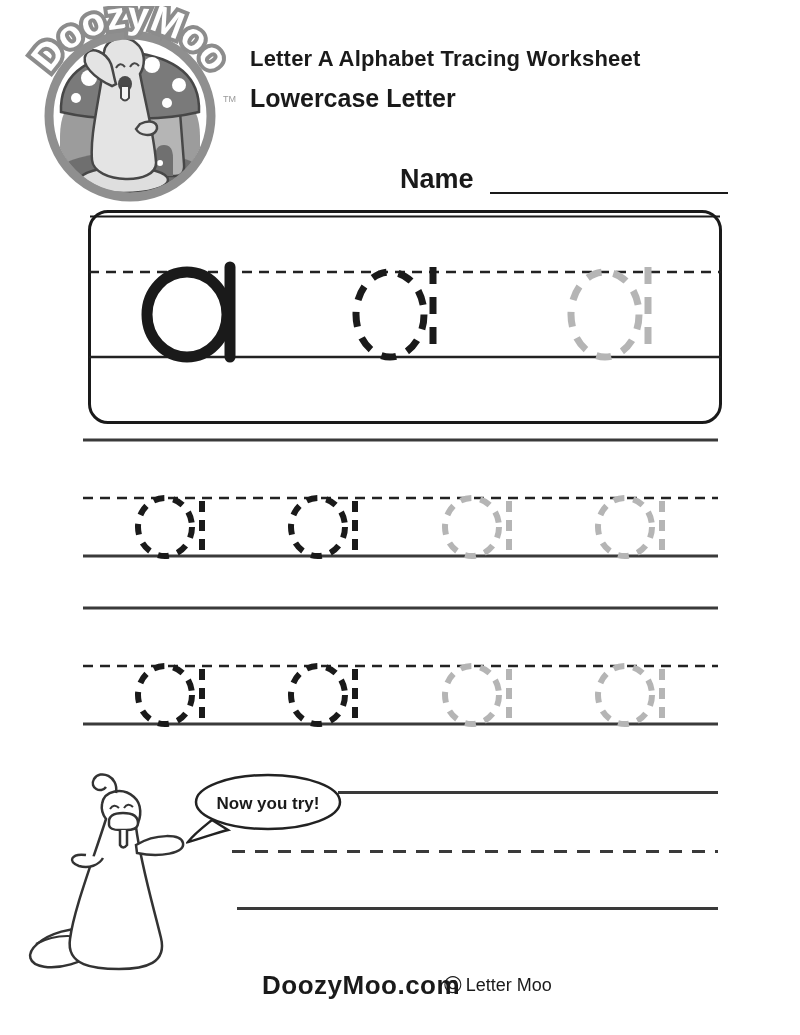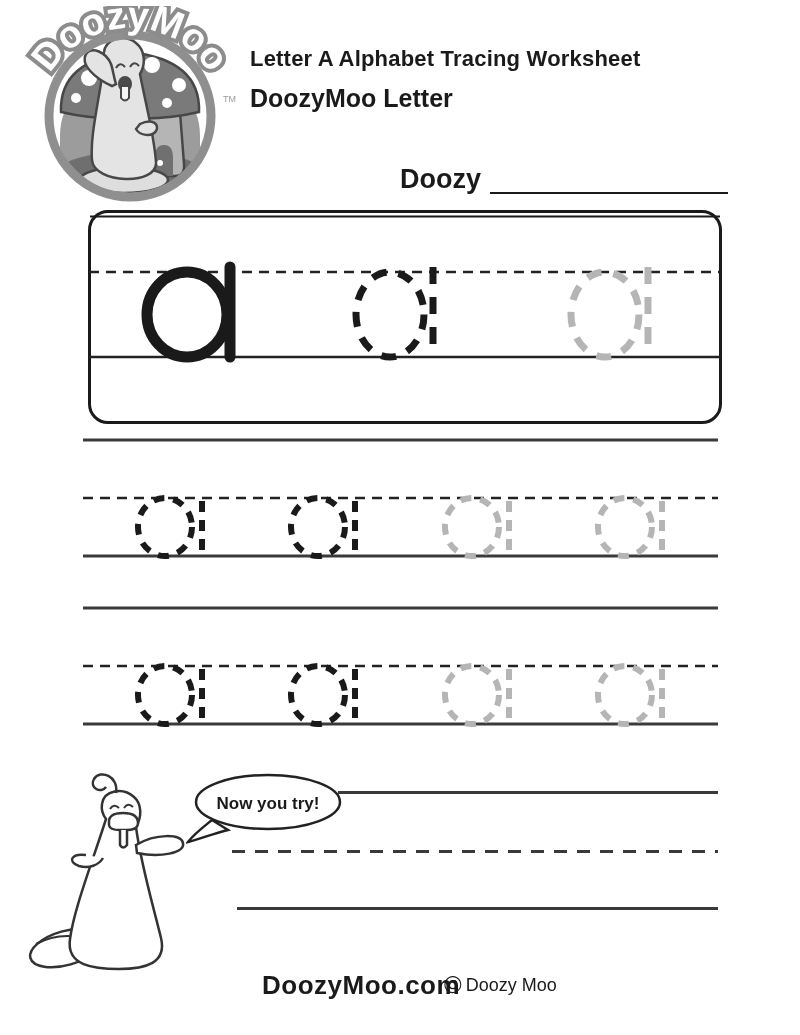--- a/index.html
+++ b/index.html
@@ -74,23 +74,23 @@
       </g>
     </g>
     <circle cx="106" cy="110" r="81" fill="none" stroke="#8f8f8f" stroke-width="9"></circle>
     <text font-size="38" font-weight="bold" fill="#ffffff" stroke="#8c8c8c" stroke-width="8" style="paint-order:stroke">
       <textPath href="#arcPath" startOffset="50%" text-anchor="middle">DoozyMoo</textPath>
     </text>
     <text x="199" y="96" font-size="9" fill="#9a9a9a">TM</text>
   </svg>
 
   <div class="abs" id="title">Letter A Alphabet Tracing Worksheet</div>
-  <div class="abs" id="subtitle">DoozyMoo Letter</div>
+  <div class="abs" id="subtitle">Lowercase Letter</div>
 
-  <div class="abs" id="name-label">Doozy</div>
+  <div class="abs" id="name-label">Name</div>
   <div class="abs" id="name-line"></div>
 
   <div class="abs" id="trace-box">
     <svg id="box-letters" width="634" height="214" viewBox="0 0 634 214">
       <line x1="2" y1="6.5" x2="632" y2="6.5" stroke="#1a1a1a" stroke-width="2"></line>
       <line x1="1" y1="62" x2="633" y2="62" stroke="#222222" stroke-width="2.6" stroke-dasharray="10 7"></line>
       <line x1="1" y1="147" x2="633" y2="147" stroke="#222222" stroke-width="2.6"></line>
     <ellipse cx="99" cy="104.5" rx="40" ry="42.5" fill="none" stroke="#1a1a1a" stroke-width="11"></ellipse>
         <line x1="142" y1="57" x2="142" y2="147" stroke-linecap="round" fill="none" stroke="#1a1a1a" stroke-width="11"></line>
         <ellipse cx="302" cy="104.5" rx="34" ry="42.5" fill="none" stroke="#1a1a1a" stroke-width="7" stroke-dasharray="15 12"></ellipse>
@@ -152,16 +152,16 @@
     <text id="speech-text" x="82" y="37" text-anchor="middle" fill="#1a1a1a">Now you try!</text>
   </svg>
 
   <div class="abs" id="try-line-1"></div>
   <div class="abs" id="try-line-2"></div>
   <div class="abs" id="try-line-3"></div>
 
   <div class="abs" id="footer-site">DoozyMoo.com</div>
   <div class="abs" id="footer-copy">
     <span id="copyright-symbol">©</span>
-    <span id="copyright-owner">Doozy Moo</span>
+    <span id="copyright-owner">Letter Moo</span>
   </div>
 
 </div>
 
 </body></html>

